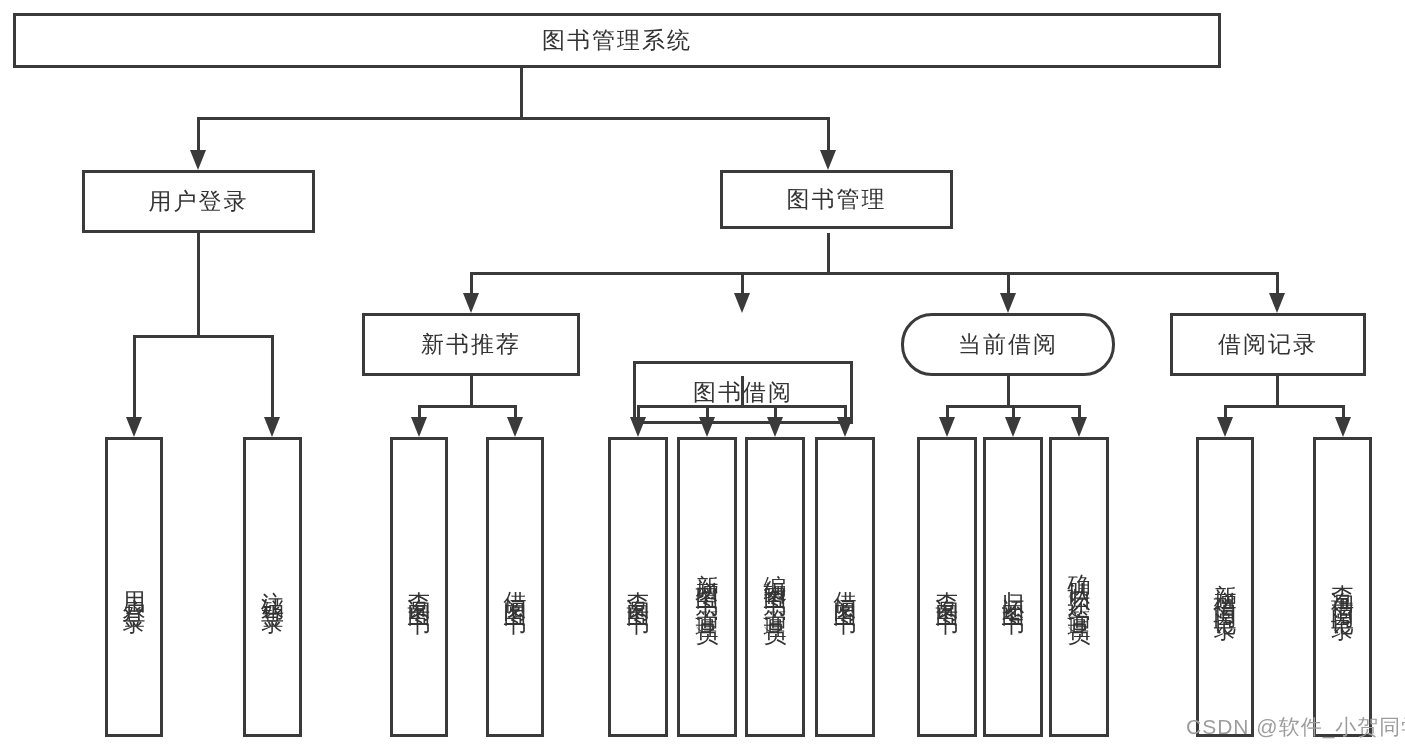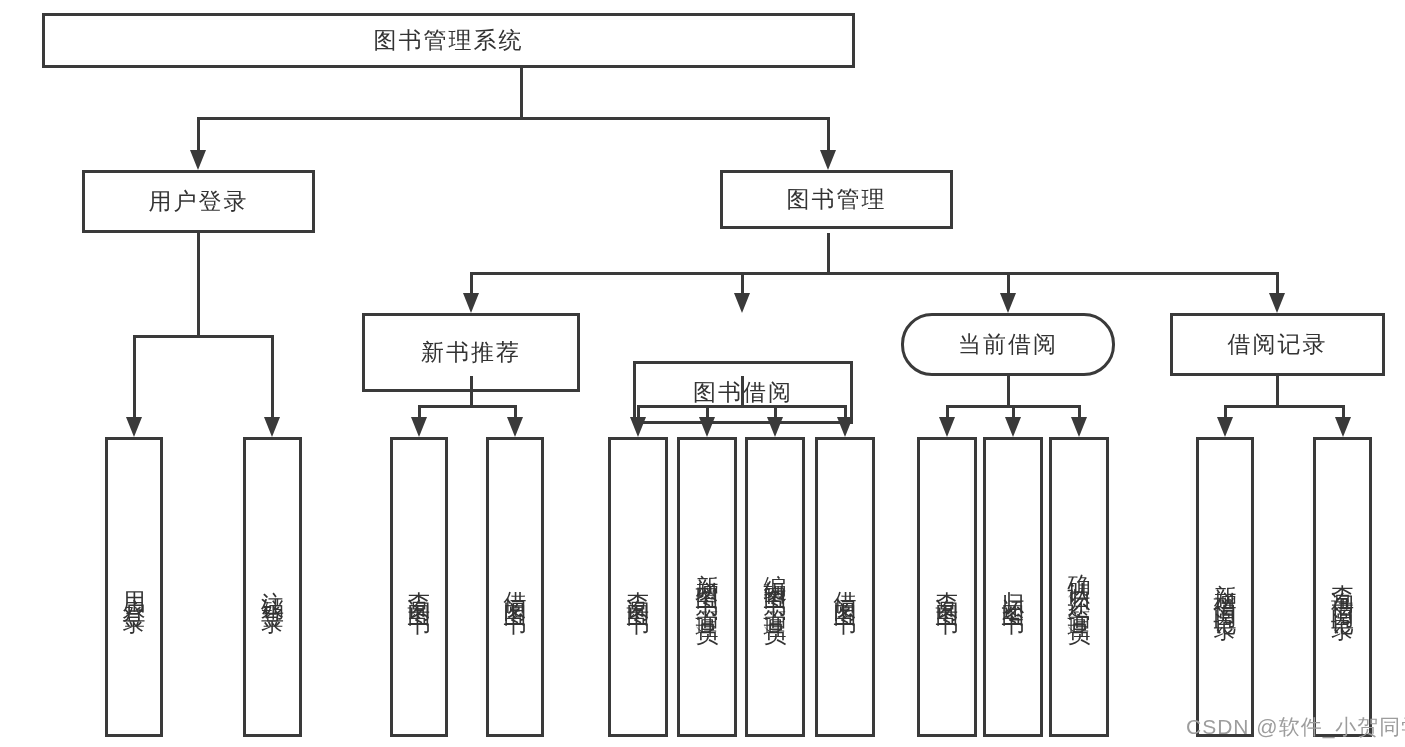--- a/index.html
+++ b/index.html
@@ -48,21 +48,21 @@
     position:absolute;left:1186px;top:713px;
     font-size:21px;letter-spacing:1px;
     color:var(--watermark);z-index:5;white-space:nowrap;
   }
 </style>
 </head>
 <body>
 
 <div class="canvas">
 
-  <div class="box" style="left:13px;top:13px;width:813px;height:55px;margin-left:29px;">图书管理系统</div>
+  <div class="box" style="left:13px;top:13px;width:1208px;height:55px;">图书管理系统</div>
 
   <div class="vline" style="left:520px;top:68px;height:49px;"></div>
   <div class="hline" style="left:197px;top:117px;width:633px;"></div>
   <div class="vline" style="left:197px;top:117px;height:34px;"></div>
   <div class="ah" style="left:190px;top:150px;"></div>
   <div class="vline" style="left:827px;top:117px;height:34px;"></div>
   <div class="ah" style="left:820px;top:150px;"></div>
 
   <div class="box" style="left:82px;top:170px;width:233px;height:63px;">用户登录</div>
   <div class="box" style="left:720px;top:170px;width:233px;height:59px;">图书管理</div>
@@ -78,24 +78,24 @@
   <div class="hline" style="left:470px;top:272px;width:809px;"></div>
   <div class="vline" style="left:470px;top:272px;height:23px;"></div>
   <div class="ah" style="left:463px;top:293px;"></div>
   <div class="vline" style="left:741px;top:272px;height:23px;"></div>
   <div class="ah" style="left:734px;top:293px;"></div>
   <div class="vline" style="left:1007px;top:272px;height:23px;"></div>
   <div class="ah" style="left:1000px;top:293px;"></div>
   <div class="vline" style="left:1276px;top:272px;height:23px;"></div>
   <div class="ah" style="left:1269px;top:293px;"></div>
 
-  <div class="box" style="left:362px;top:313px;width:218px;height:79px;">新书推荐</div>
+  <div class="box" style="left:362px;top:313px;width:218px;height:63px;">新书推荐</div>
   <div class="box" style="left:633px;top:313px;width:220px;height:63px;margin-top:48px;">图书借阅</div>
   <div class="box" style="left:901px;top:313px;width:214px;height:63px;border-radius:31px;">当前借阅</div>
-  <div class="box" style="left:1170px;top:313px;width:215px;height:63px;">借阅记录</div>
+  <div class="box" style="left:1170px;top:313px;width:196px;height:63px;">借阅记录</div>
 
   <div class="vline" style="left:470px;top:376px;height:30px;"></div>
   <div class="hline" style="left:418px;top:405px;width:99px;"></div>
   <div class="vline" style="left:418px;top:405px;height:14px;"></div>
   <div class="ah" style="left:411px;top:417px;"></div>
   <div class="vline" style="left:514px;top:405px;height:14px;"></div>
   <div class="ah" style="left:507px;top:417px;"></div>
 
   <div class="vline" style="left:741px;top:376px;height:30px;"></div>
   <div class="hline" style="left:637px;top:405px;width:210px;"></div>

